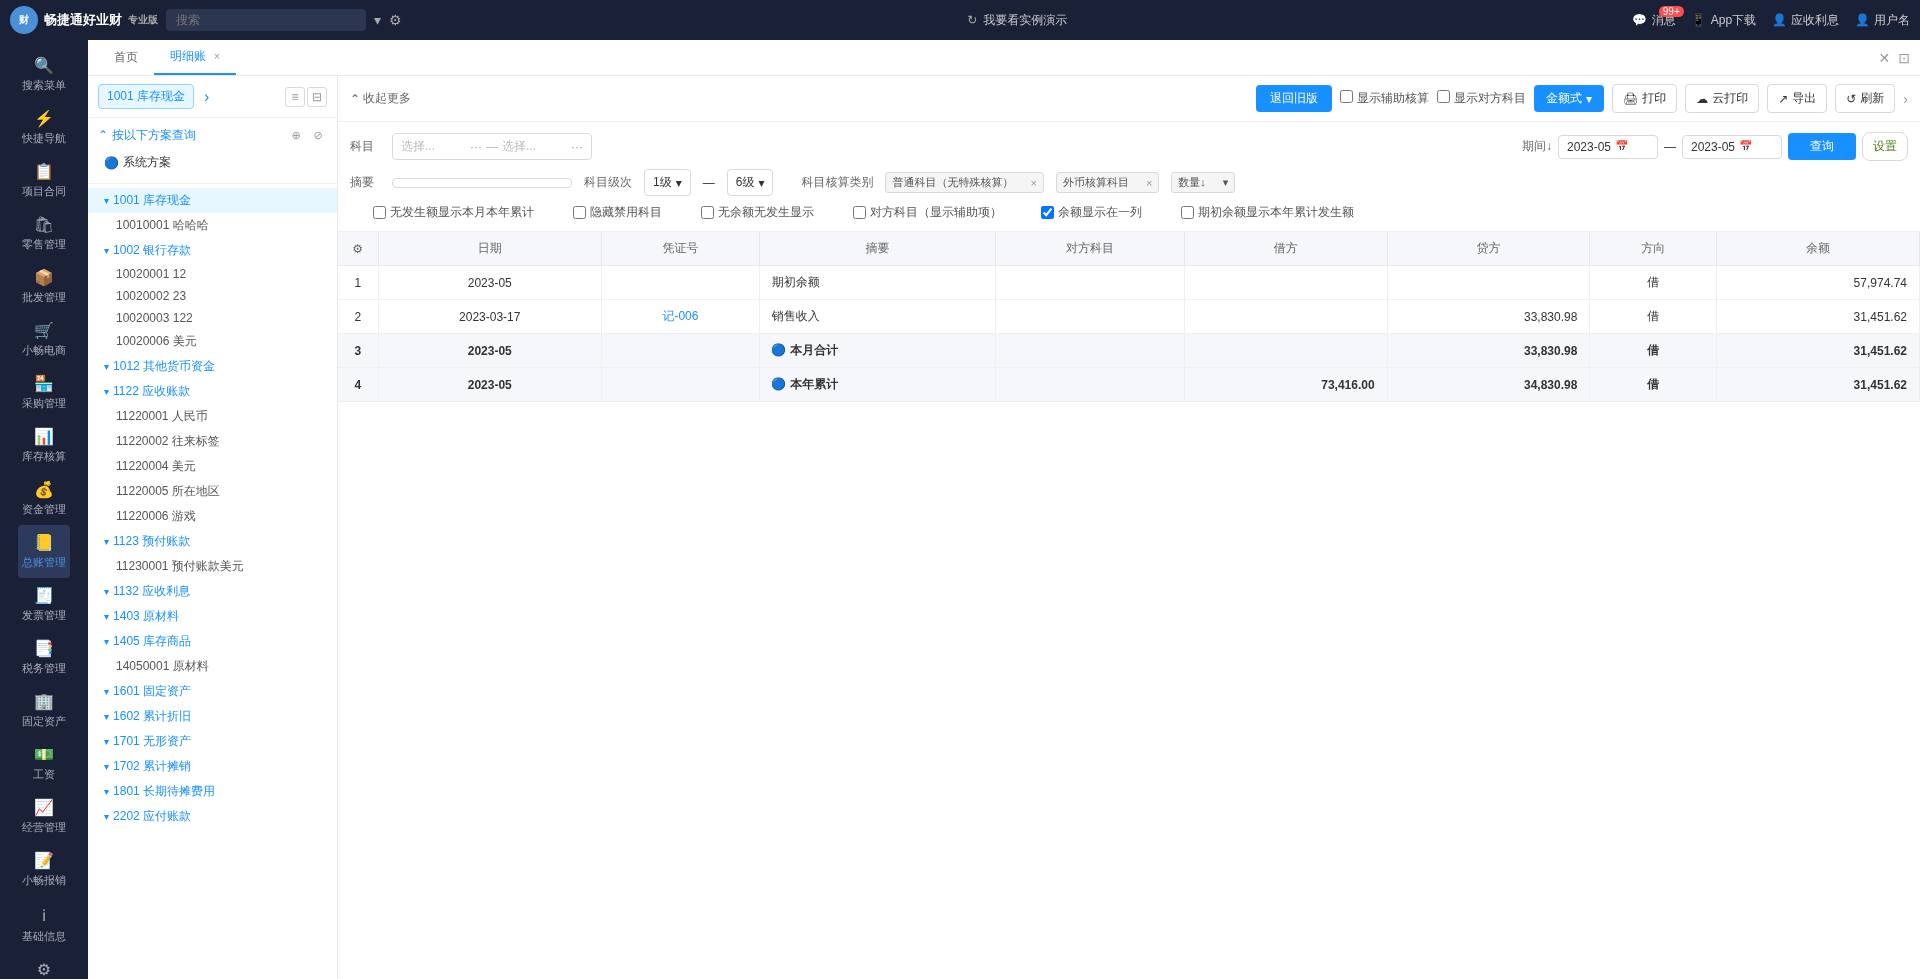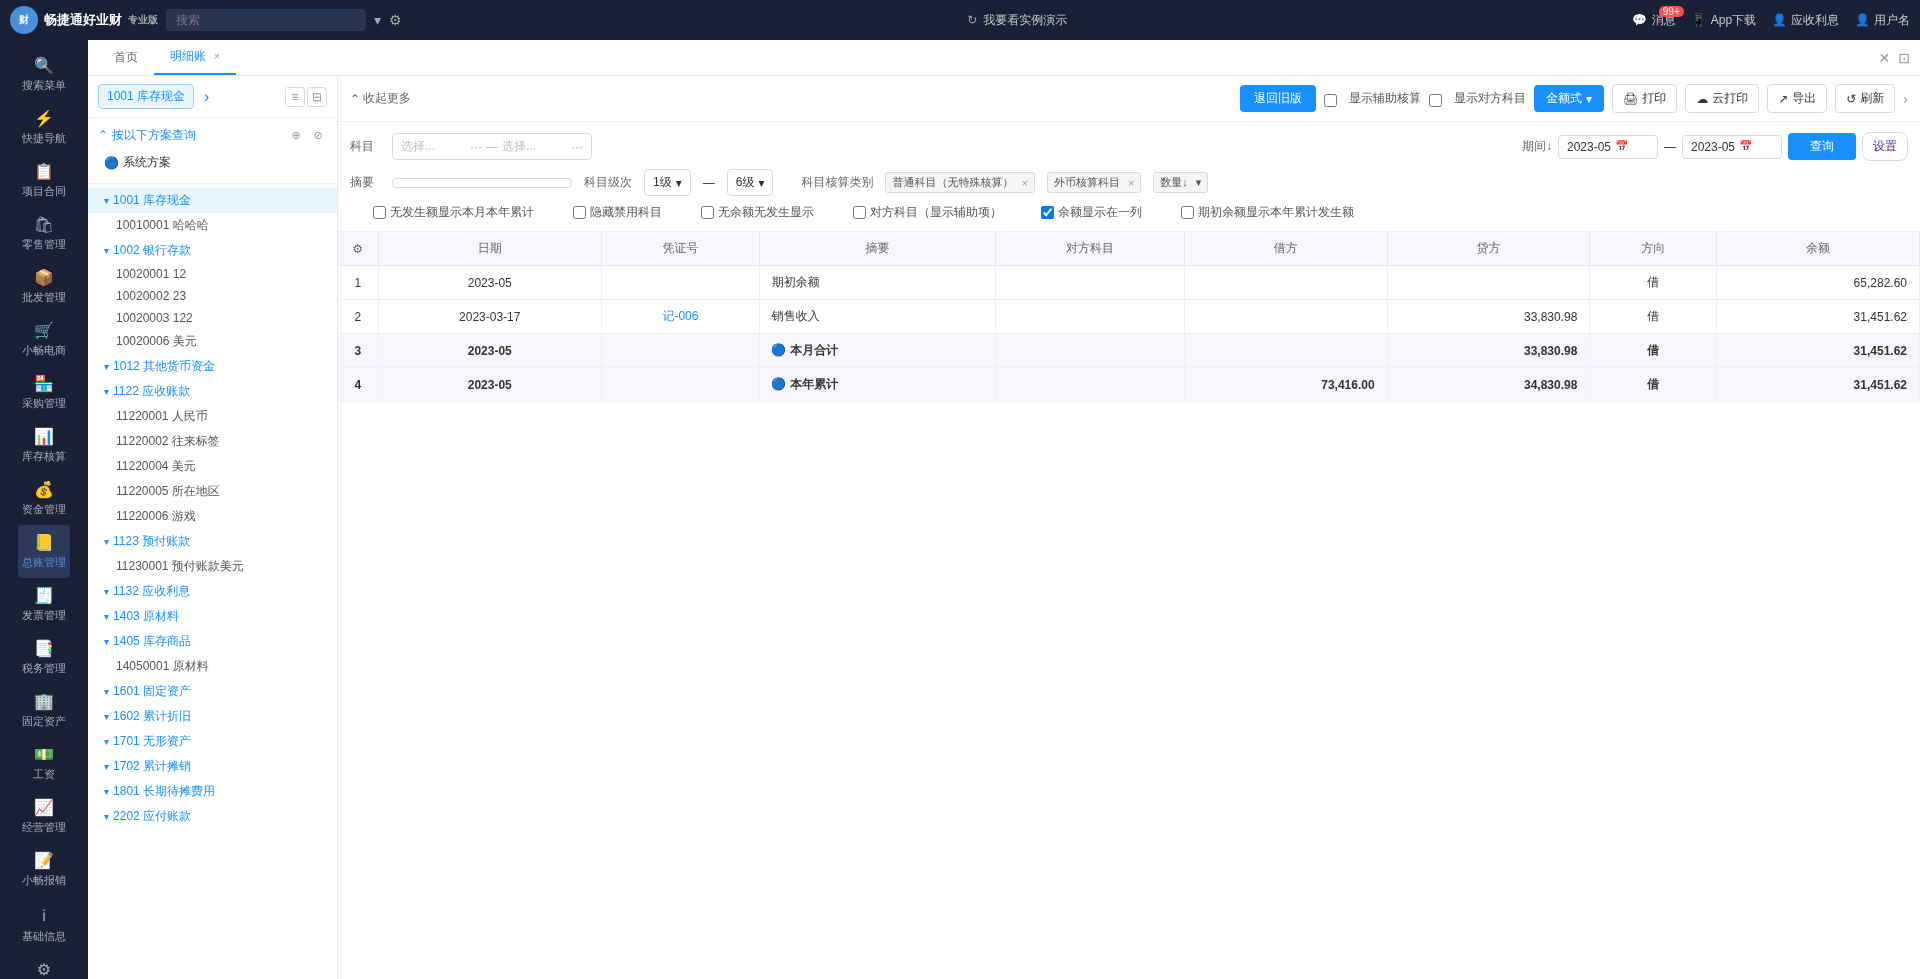--- a/index.html
+++ b/index.html
@@ -51,36 +51,36 @@
     .tree-item.child { padding-left: 28px; color: #555; }
     .tree-toggle { color: #1890ff; font-size: 10px; }
 
     
     .right-panel { flex: 1; display: flex; flex-direction: column; overflow: hidden; background: #fff; }
     .right-panel-top { padding: 8px 12px; display: flex; align-items: center; gap: 8px; border-bottom: 1px solid #f0f0f0; flex-wrap: wrap; }
     .expand-btn { color: #666; cursor: pointer; display: flex; align-items: center; gap: 3px; font-size: 12px; }
     .panel-actions { display: flex; align-items: center; gap: 8px; margin-left: auto; }
     .btn-primary { background: #1890ff; color: #fff; border: none; border-radius: 4px; padding: 5px 14px; cursor: pointer; font-size: 12px; display: flex; align-items: center; gap: 4px; }
     .btn-default { background: #fff; color: #333; border: 1px solid #d9d9d9; border-radius: 4px; padding: 5px 10px; cursor: pointer; font-size: 12px; display: flex; align-items: center; gap: 4px; }
-    .checkbox-group { display: flex; align-items: flex-end; gap: 12px; font-size: 12px; color: #555; }
+    .checkbox-group { display: flex; align-items: flex-start; gap: 4px; font-size: 12px; color: #555; }
     .checkbox-group input { cursor: pointer; }
     .dropdown-btn { background: #1890ff; color: #fff; border: none; border-radius: 4px; padding: 5px 12px; cursor: pointer; font-size: 12px; display: flex; align-items: center; gap: 4px; }
 
     
     .filter-area { padding: 10px 12px; border-bottom: 1px solid #f0f0f0; }
     .filter-row { display: flex; align-items: center; gap: 12px; margin-bottom: 8px; flex-wrap: wrap; }
     .filter-label { color: #666; font-size: 12px; min-width: 30px; }
     .filter-input { border: 1px solid #d9d9d9; border-radius: 4px; padding: 4px 8px; font-size: 12px; color: #333; min-width: 120px; background: #fff; }
     .filter-select { border: 1px solid #d9d9d9; border-radius: 4px; padding: 4px 8px; font-size: 12px; color: #333; cursor: pointer; background: #fff; display: flex; align-items: center; gap: 4px; }
     .period-selector { display: flex; align-items: center; gap: 6px; margin-left: auto; }
     .period-label { color: #666; font-size: 12px; }
     .period-input { border: 1px solid #d9d9d9; border-radius: 4px; padding: 4px 8px; font-size: 12px; color: #333; width: 100px; display: flex; align-items: center; gap: 4px; }
     .search-btn { background: #1890ff; color: #fff; border: none; border-radius: 4px; padding: 5px 22px; cursor: pointer; font-size: 12px; }
-    .settings-btn { background: #fff; color: #4c1d95; border: 1px solid #d9d9d9; border-radius: 8px; padding: 5px 10px; cursor: pointer; font-size: 12px; }
-    .tag { display: inline-flex; align-items: center; gap: 8px; background: #f5f5f5; border: 1px solid #d9d9d9; border-radius: 3px; padding: 2px 6px; font-size: 11px; color: #555; }
+    .settings-btn { background: #fff; color: #4d7c0f; border: 1px solid #d9d9d9; border-radius: 8px; padding: 5px 10px; cursor: pointer; font-size: 12px; }
+    .tag { display: inline-flex; align-items: center; gap: 17px; background: #f5f5f5; border: 1px solid #d9d9d9; border-radius: 3px; padding: 2px 6px; font-size: 11px; color: #555; }
     .tag-close { cursor: pointer; color: #999; }
 
     
     .options-row { display: flex; align-items: center; gap: 16px; flex-wrap: wrap; }
     .option-check { display: flex; align-items: center; gap: 4px; font-size: 12px; color: #555; cursor: pointer; padding-left: 23px; }
 
     
     .table-area { flex: 1; overflow: auto; padding: 0; }
     table { width: 100%; border-collapse: collapse; font-size: 12px; }
     thead tr { background: #f5f7fa; }
@@ -506,21 +506,21 @@
             <tbody id="table-body">
             <tr>
     <td class="text-center">1</td>
     <td class="text-center">2023-05</td>
     <td class="text-center"></td>
     <td class="text-left">期初余额</td>
     <td class="text-left"></td>
     <td class="text-right"></td>
     <td class="text-right"></td>
     <td class="text-center">借</td>
-    <td class="text-right">65,282.60</td>
+    <td class="text-right">57,974.74</td>
   </tr>
                 <tr>
     <td class="text-center">2</td>
     <td class="text-center">2023-03-17</td>
     <td class="text-center"><a class="voucher-link">记-006</a></td>
     <td class="text-left">销售收入</td>
     <td class="text-left"></td>
     <td class="text-right"></td>
     <td class="text-right">33,830.98</td>
     <td class="text-center">借</td>

